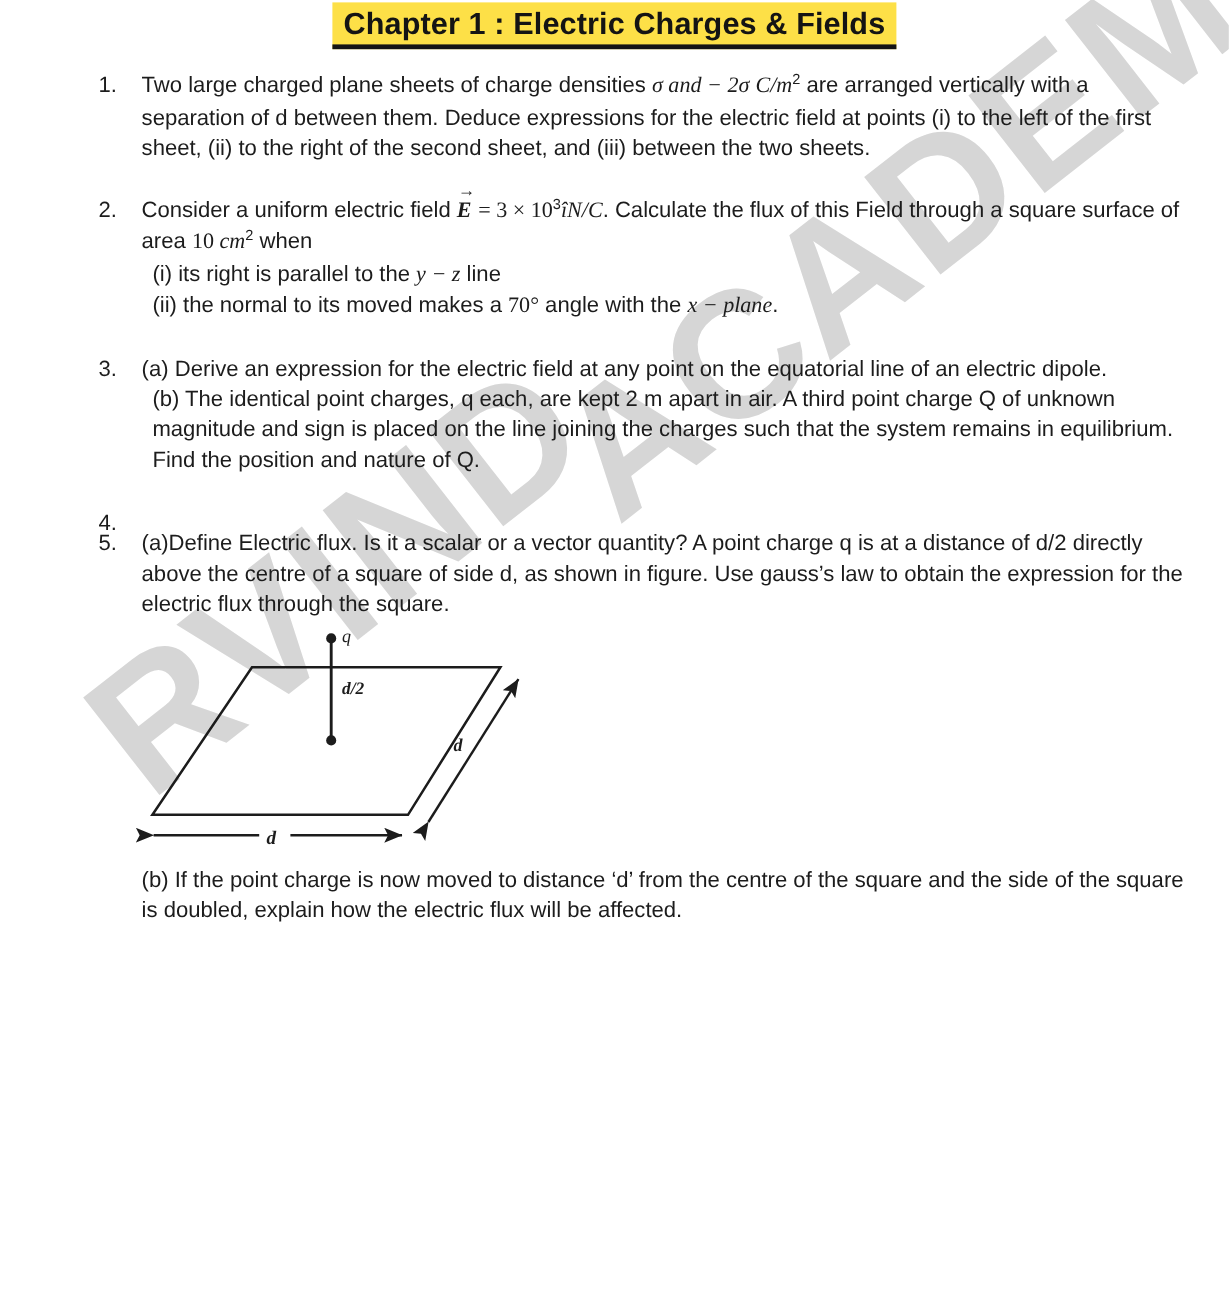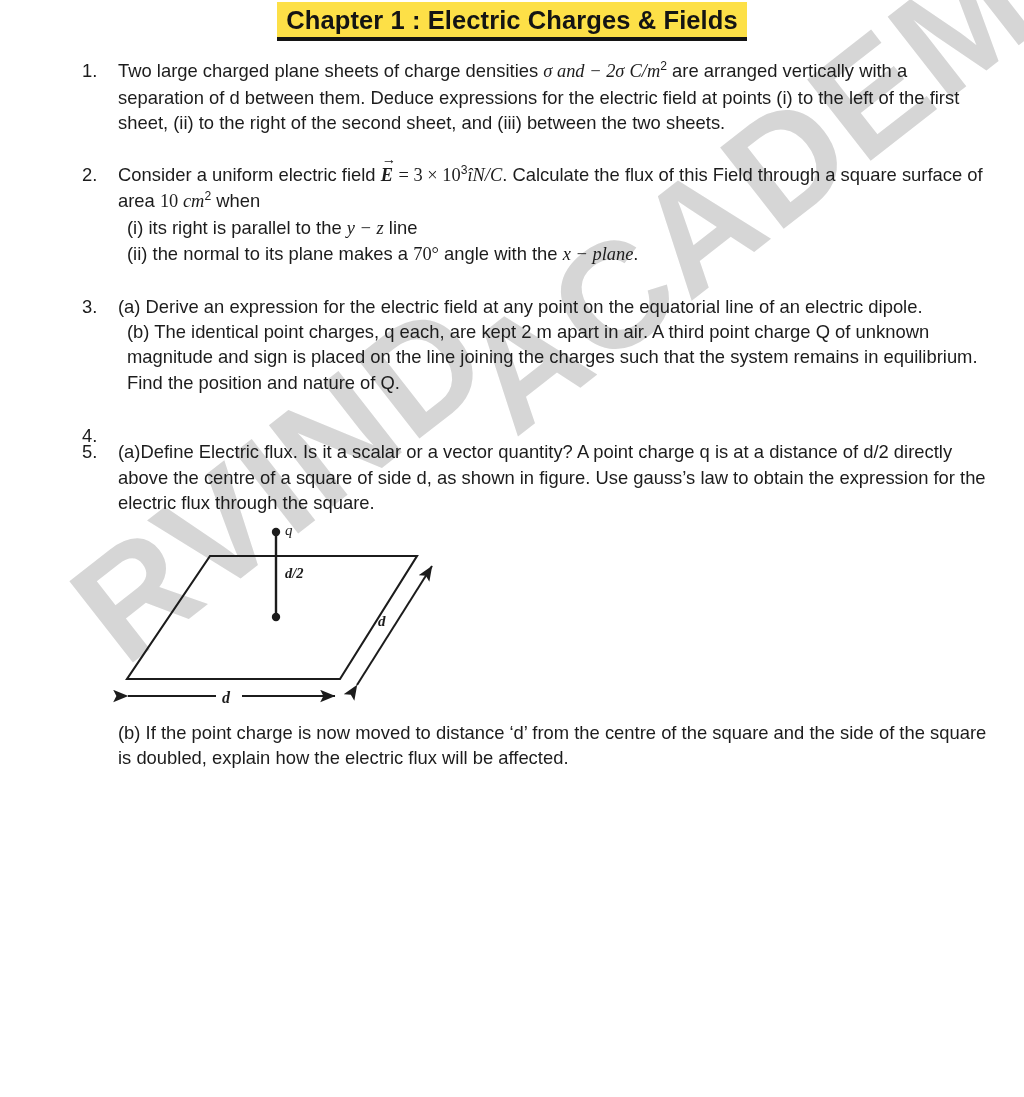--- a/index.html
+++ b/index.html
@@ -157,21 +157,21 @@
 
   <div class="q-block" id="q1">
     <span class="q-num">1.</span>
     <p class="q-line"><span>Two large charged plane sheets of charge densities </span><span class="mi">σ and − 2σ</span><span>  </span><span class="mi">C/m</span><sup class="exp">2</sup><span> are arranged vertically with a separation of d between them. Deduce expressions for the electric field at points (i) to the left of the first sheet, (ii) to the right of the second sheet, and (iii) between the two sheets.</span></p>
   </div>
 
   <div class="q-block" id="q2">
     <span class="q-num">2.</span>
     <p class="q-line"><span>Consider a uniform electric field </span><span class="vecE">E</span><span class="mu"> = 3 × 10</span><sup class="exp">3</sup><span class="mi">îN/C</span><span>. Calculate the flux of this Field through a square surface of area </span><span class="mu">10 </span><span class="mi">cm</span><sup class="exp">2</sup><span> when</span></p>
     <p class="sub-line"><span>(i) its right is parallel to the </span><span class="mi">y − z</span><span> line</span></p>
-    <p class="sub-line"><span>(ii) the normal to its plane makes a </span><span class="mu">70°</span><span> angle with the </span><span class="mi">x − plane</span><span>.</span></p>
+    <p class="sub-line"><span>(ii) the normal to its moved makes a </span><span class="mu">70°</span><span> angle with the </span><span class="mi">x − plane</span><span>.</span></p>
   </div>
 
   <div class="q-block" id="q3">
     <span class="q-num">3.</span>
     <p class="q-line"><span>(a) Derive an expression for the electric field at any point on the equatorial line of an electric dipole.</span></p>
     <p class="sub-line"><span>(b) The identical point charges, q each, are kept 2 m apart in air. A third point charge Q of unknown magnitude and sign is placed on the line joining the charges such that the system remains in equilibrium. Find the position and nature of Q.</span></p>
   </div>
 
   <div class="q-block" id="q4">
     <span class="q-num">4.</span>

